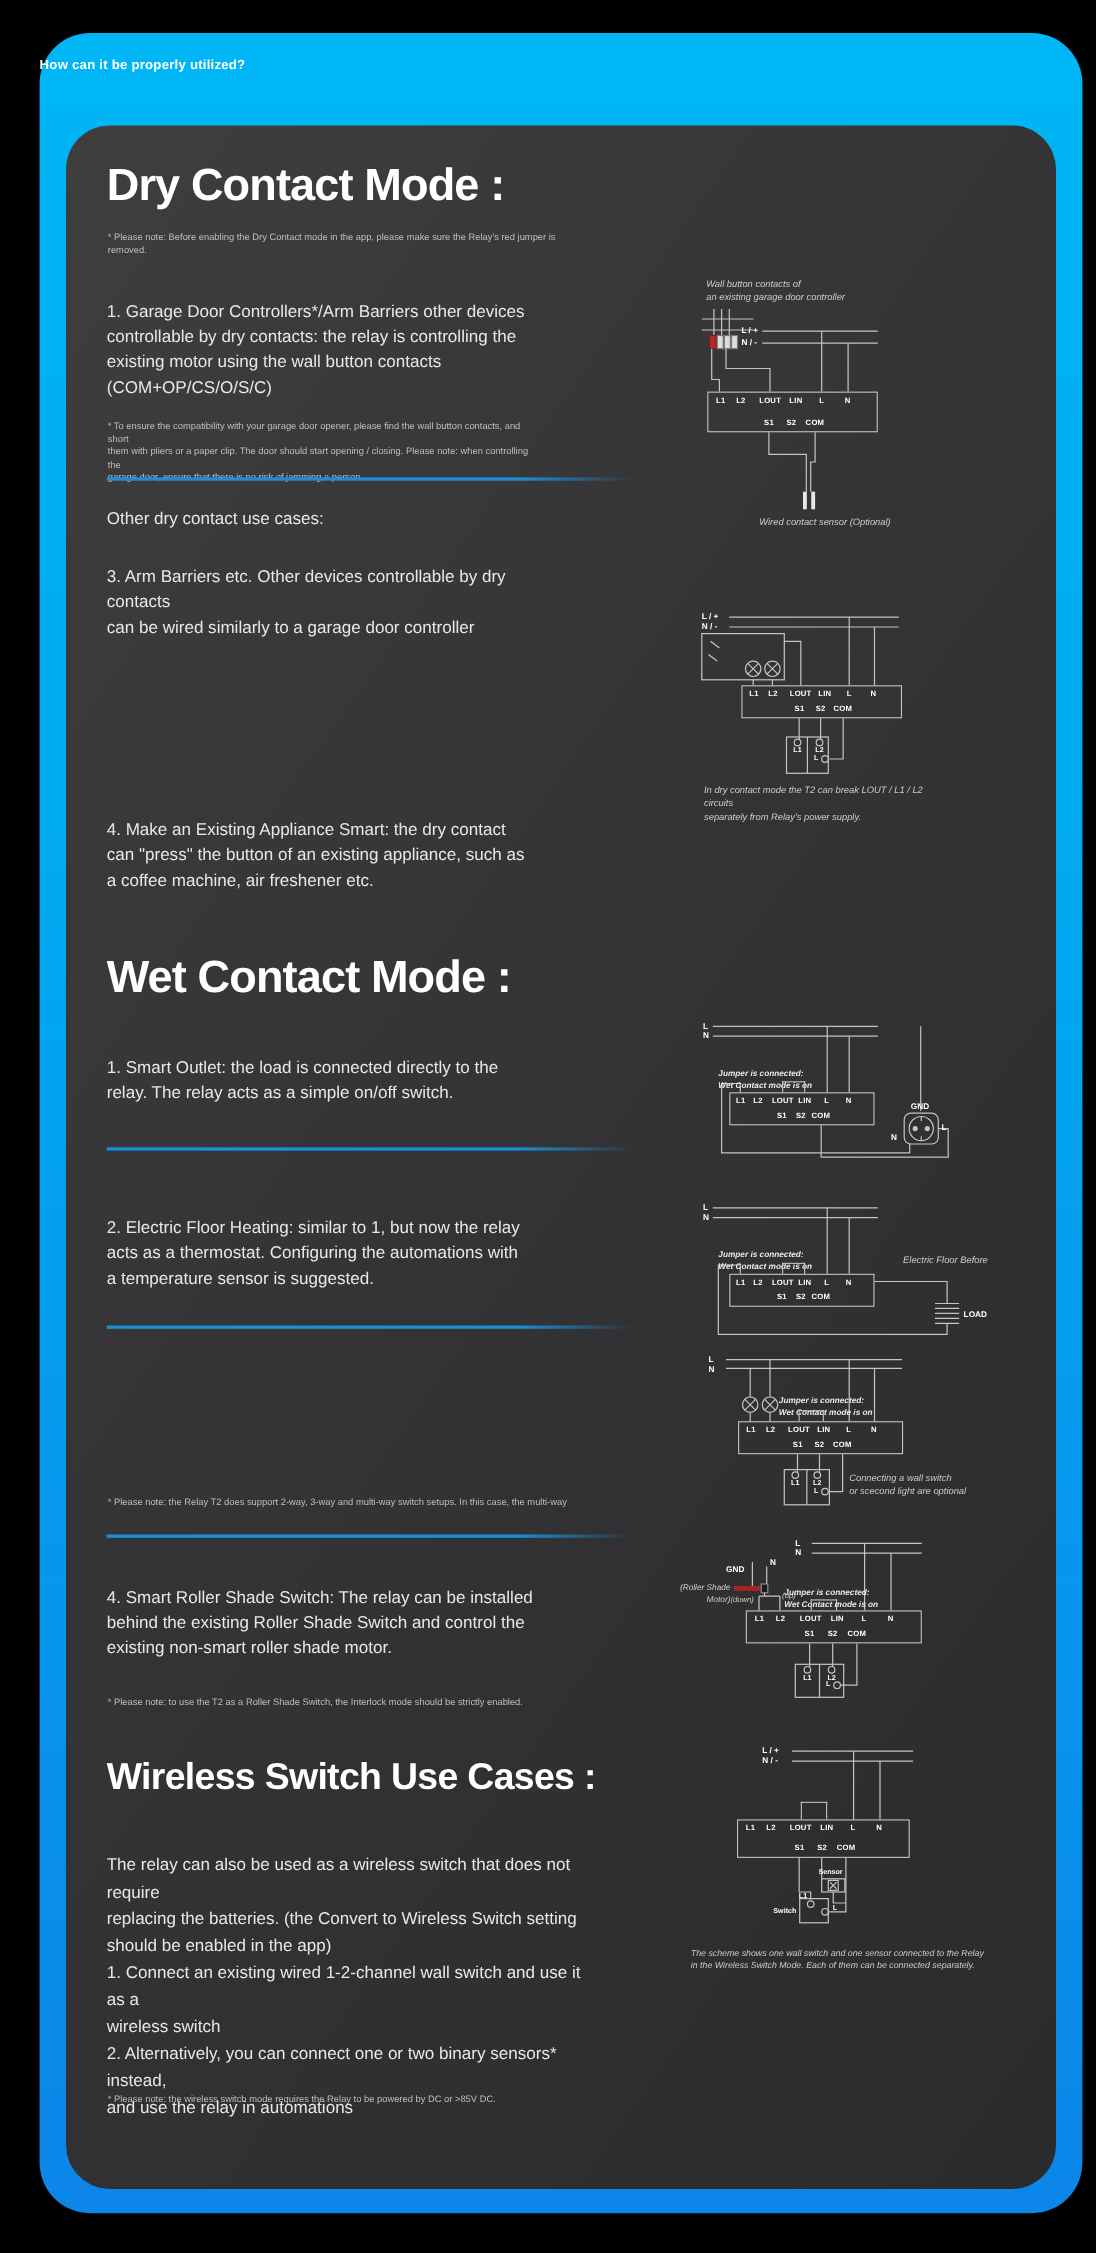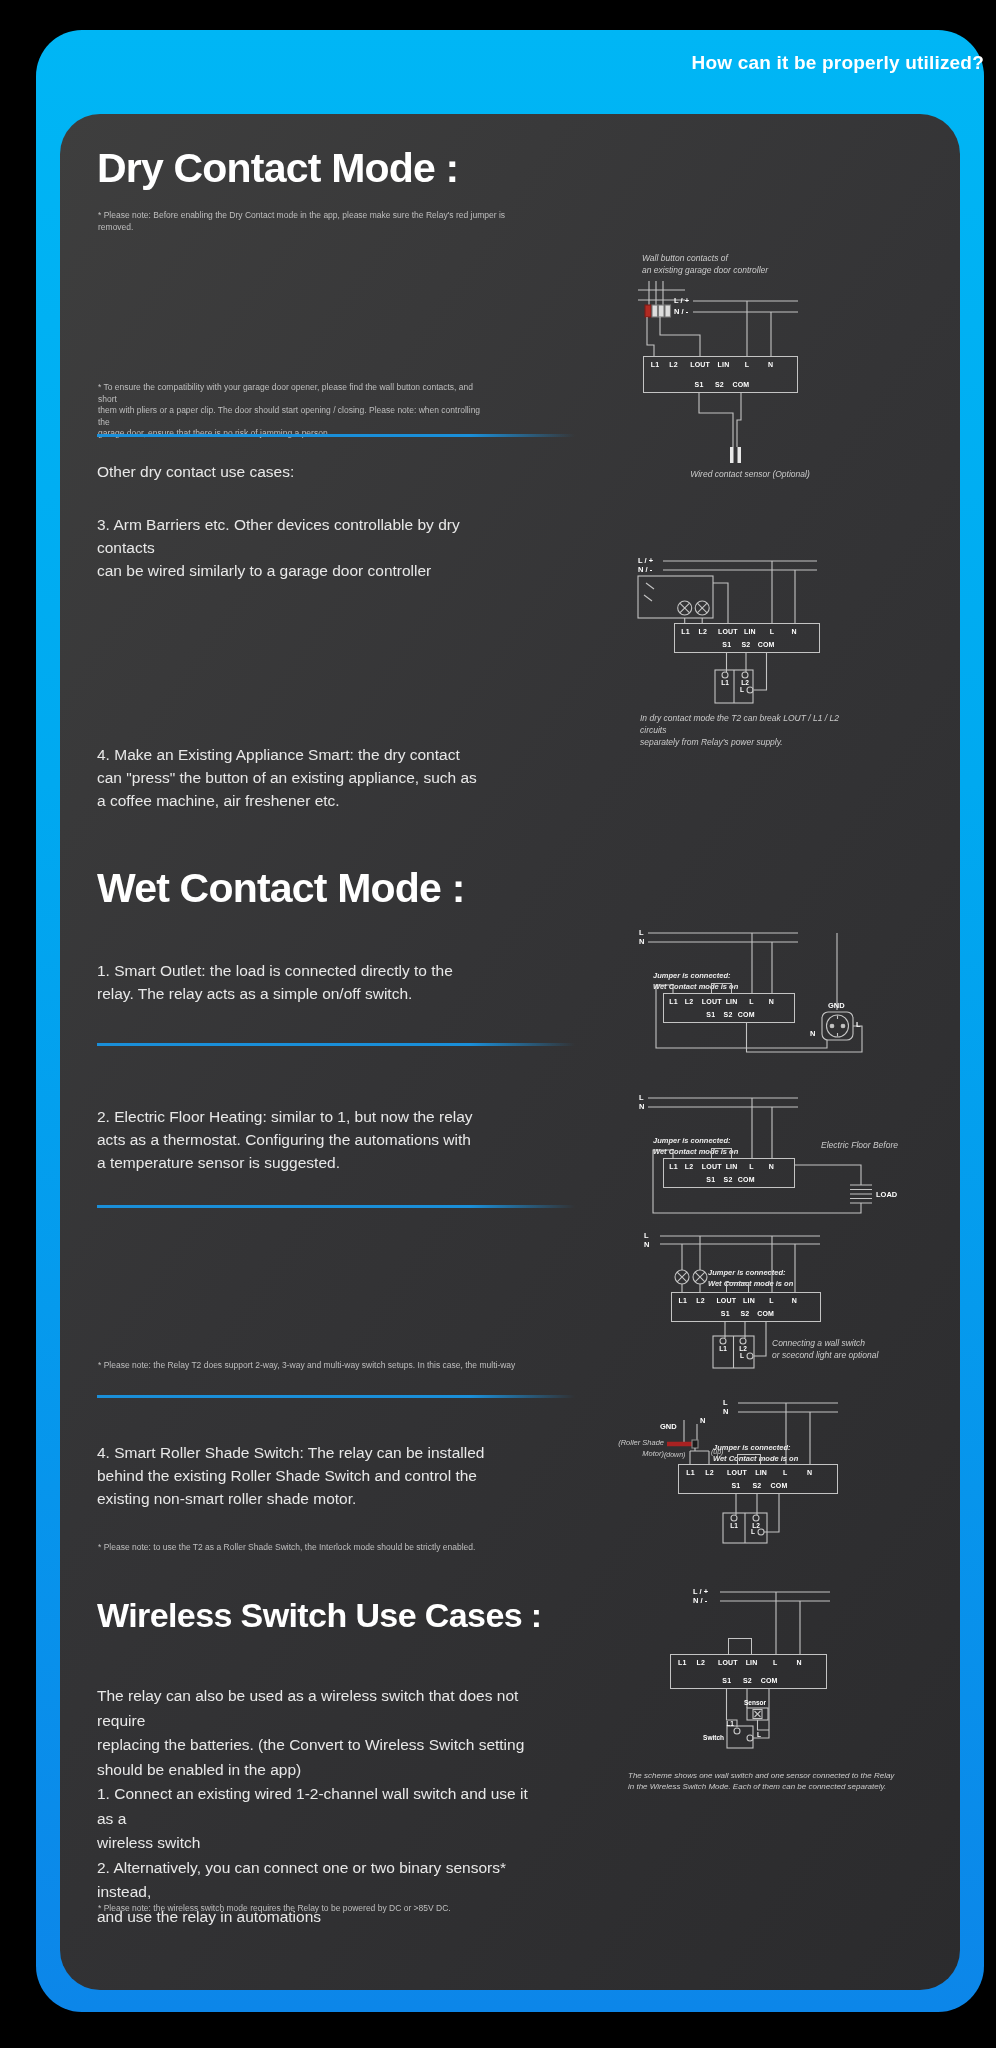--- a/index.html
+++ b/index.html
@@ -1,20 +1,20 @@
 <!DOCTYPE html>
 <html><head>
 <meta charset="utf-8">
 <style>
   html,body{margin:0;padding:0;}
   body{width:996px;height:2048px;background:#000;font-family:"Liberation Sans",sans-serif;position:relative;overflow:hidden;}
   .blue-card{position:absolute;left:36px;top:30px;width:948px;height:1982px;border-radius:46px;
     background:linear-gradient(180deg,#00b6f5 0%,#00a9f0 38%,#0c86e9 100%);}
-  .card-title{position:absolute;left:0;top:22px;width:100%;text-align:right;
-    font-size:19px;font-weight:700;color:#fff;letter-spacing:0.2px;}
+  .card-title{position:absolute;left:0;top:22px;width:100%;text-align:left;
+    font-size:12px;font-weight:700;color:#fff;letter-spacing:0.2px;}
   .panel{position:absolute;left:24px;top:84px;width:900px;height:1876px;border-radius:40px;
     background:linear-gradient(125deg,#3e3e3e 0%,#343436 45%,#2b2b2d 100%);}
   .tb{position:absolute;white-space:pre-line;}
   .h1{font-size:41px;font-weight:900;color:#fff;letter-spacing:-0.8px;line-height:1.12;}
   .h3{font-size:34px;font-weight:900;color:#fff;letter-spacing:-0.6px;line-height:1.12;}
   .body{font-size:15.5px;line-height:23px;color:#e8e8e8;}
   .wsbody{font-size:15.5px;line-height:24.5px;color:#e8e8e8;}
   .note{font-size:8.5px;line-height:11.5px;color:#bfbfbf;}
   .subhead{font-size:15.5px;color:#e8e8e8;}
   .divider{position:absolute;height:3px;width:478px;
@@ -36,20 +36,24 @@
 </head>
 <body>
 
 <div class="blue-card">
   <div class="card-title">How can it be properly utilized?</div>
 
   <div class="panel">
 
     <div class="tb h1" style="left:37px;top:32px">Dry Contact Mode :</div>
     <div class="tb note" style="left:38px;top:96px;width:420px">* Please note: Before enabling the Dry Contact mode in the app, please make sure the Relay's red jumper is removed.</div>
+    <div class="tb body" style="left:37px;top:158px;width:400px">1. Garage Door Controllers*/Arm Barriers other devices
+controllable by dry contacts: the relay is controlling the
+existing motor using the wall button contacts
+(COM+OP/CS/O/S/C)</div>
     <div class="tb note" style="left:38px;top:268px;width:390px">* To ensure the compatibility with your garage door opener, please find the wall button contacts, and short
 them with pliers or a paper clip. The door should start opening / closing. Please note: when controlling the
 garage door, ensure that there is no risk of jamming a person.</div>
     <div class="divider" style="left:37px;top:320px"></div>
     <div class="tb subhead" style="left:37px;top:349px;width:400px">Other dry contact use cases:</div>
     <div class="tb body" style="left:37px;top:399px;width:420px">3. Arm Barriers etc. Other devices controllable by dry contacts
 can be wired similarly to a garage door controller</div>
     <div class="tb body" style="left:37px;top:629px;width:400px">4. Make an Existing Appliance Smart: the dry contact
 can "press" the button of an existing appliance, such as
 a coffee machine, air freshener etc.</div>

